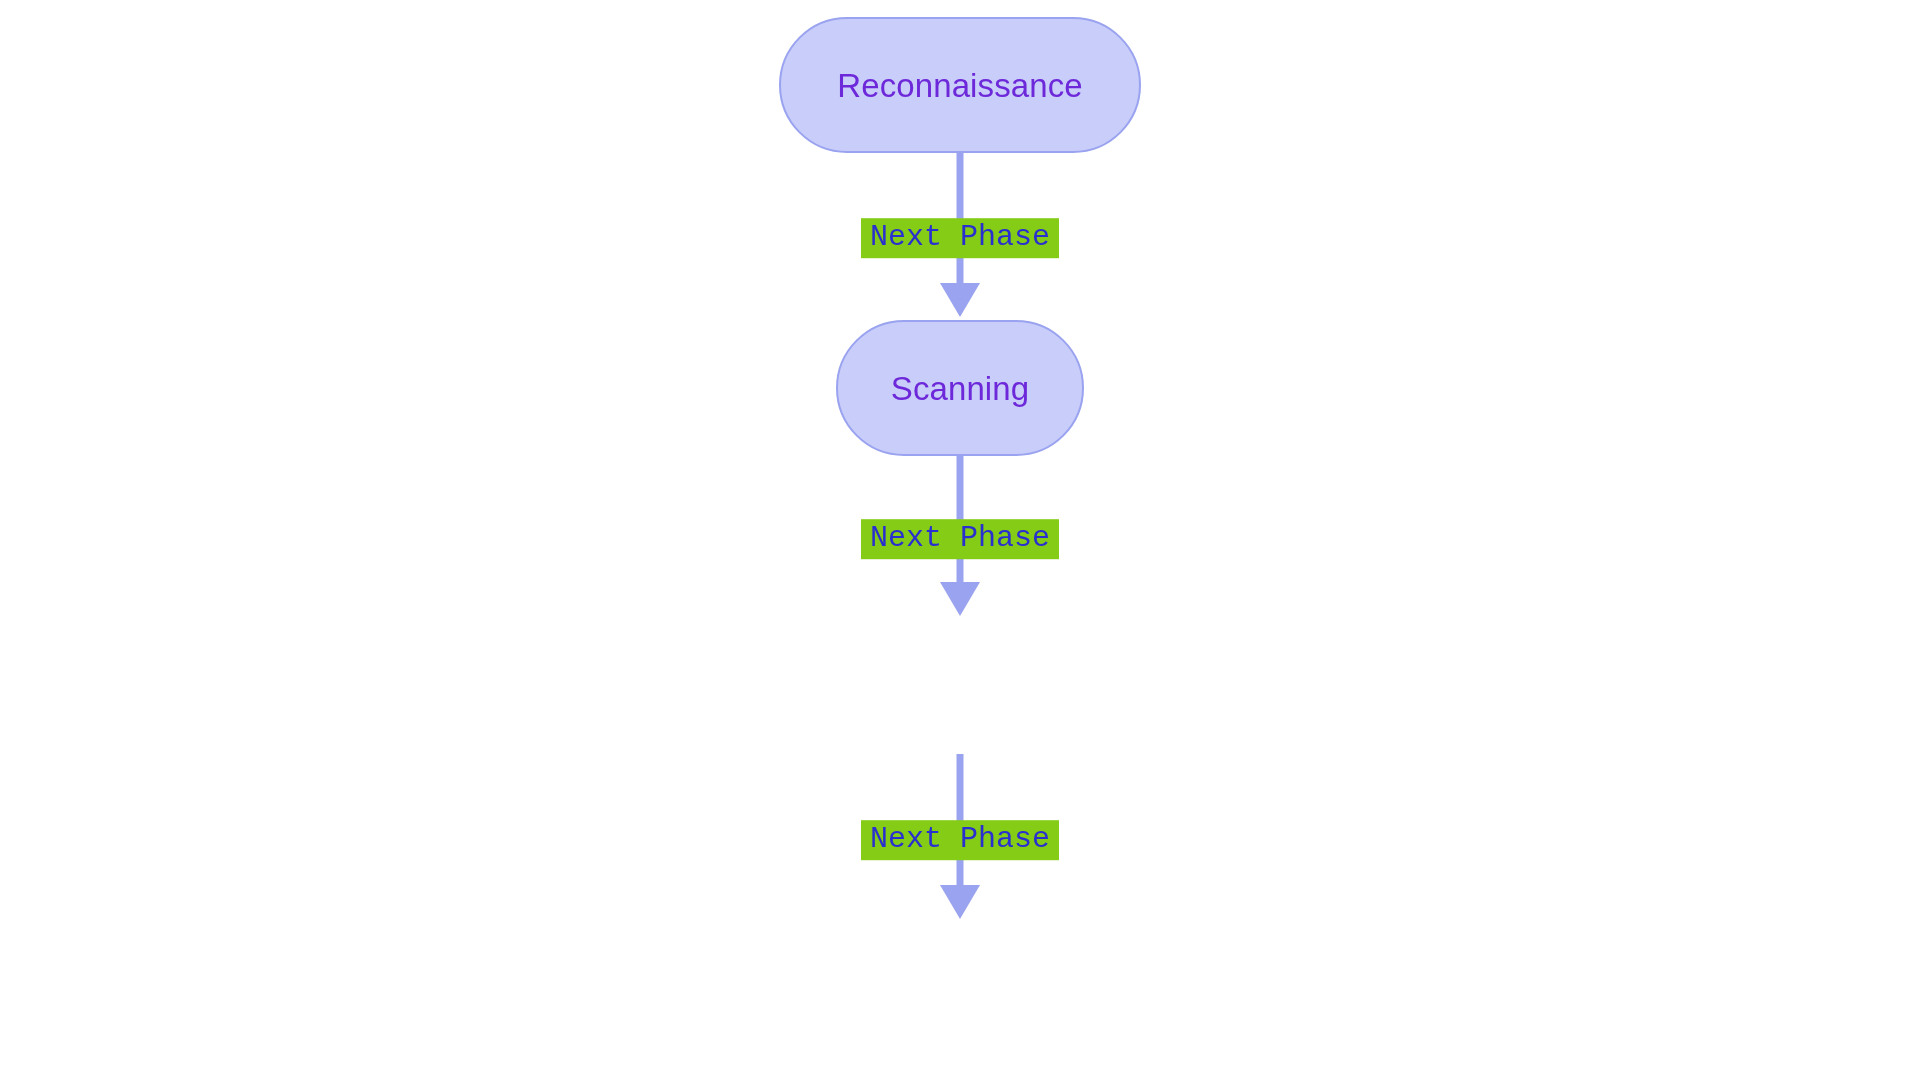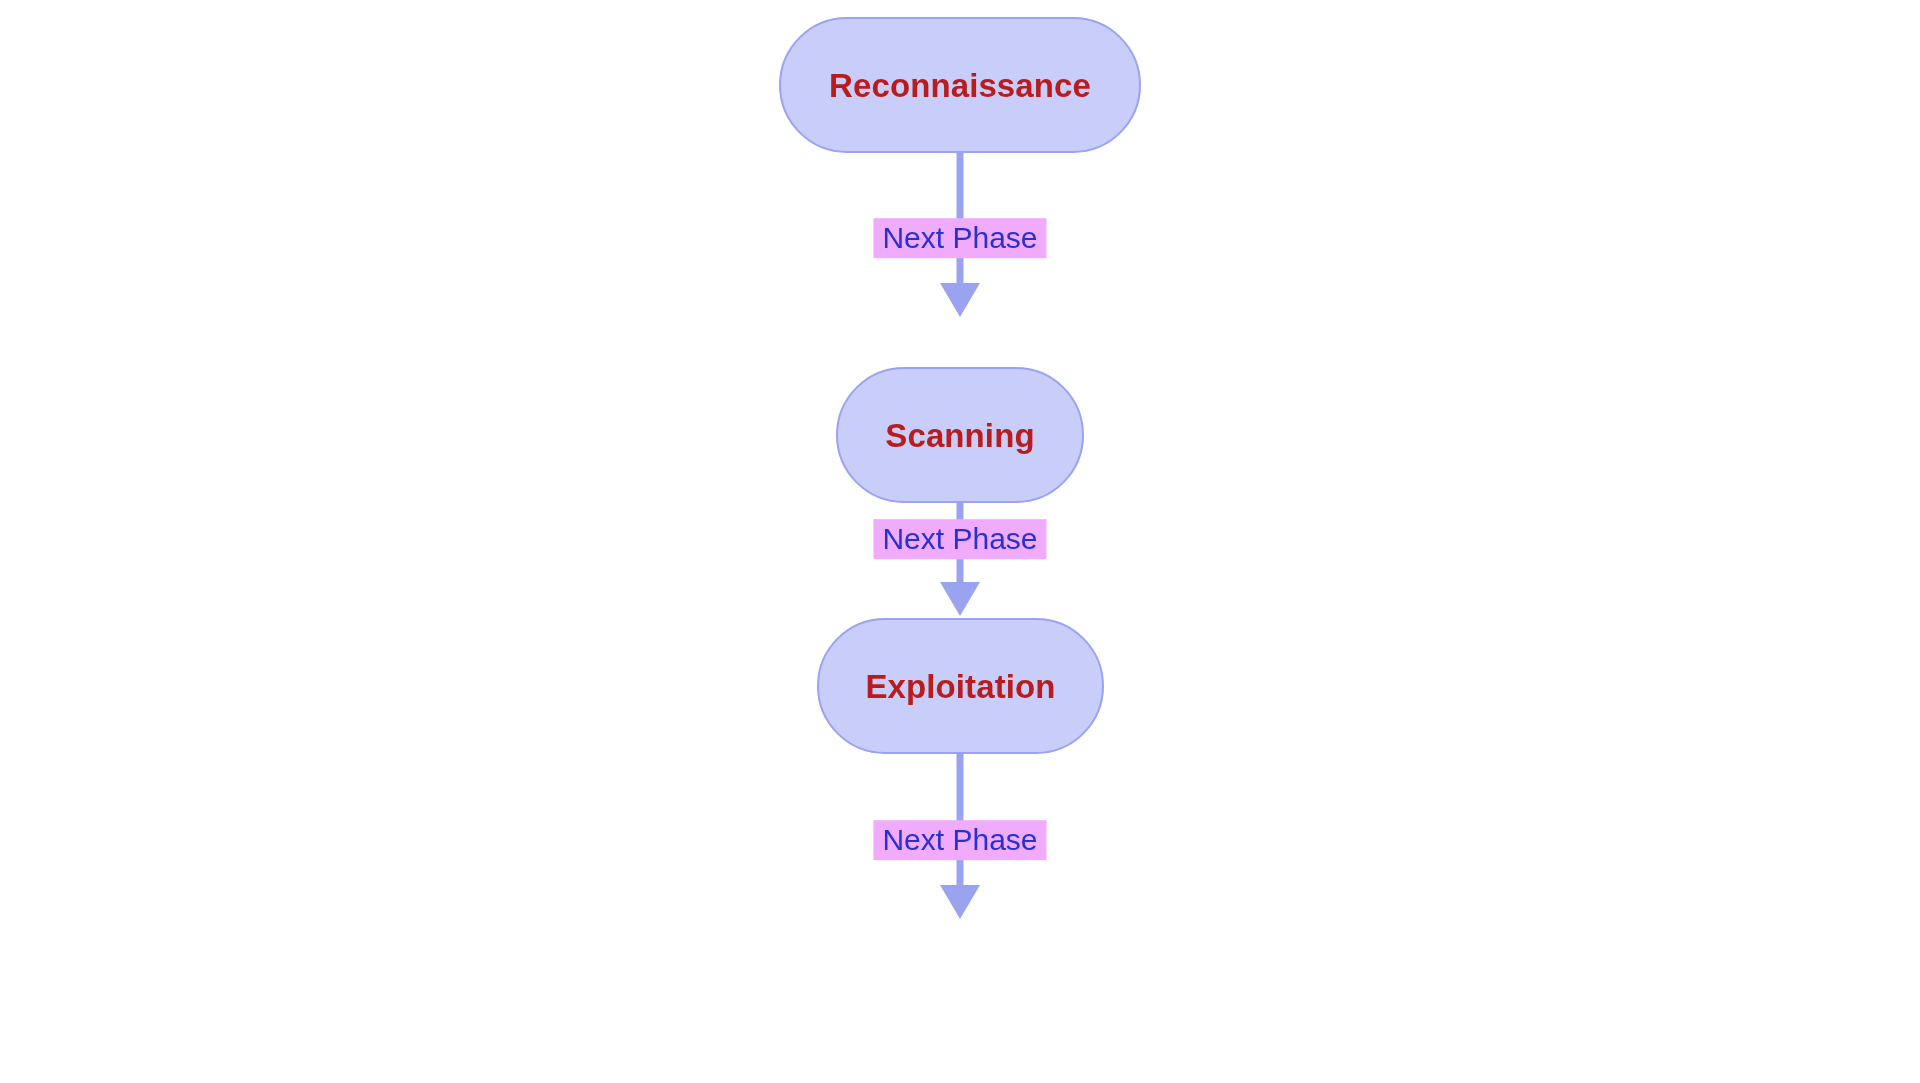--- a/index.html
+++ b/index.html
@@ -28,35 +28,35 @@
     box-sizing: border-box;
     display: flex;
     align-items: center;
     justify-content: center;
     background: #C9CDFA;
     border: 2px solid #9AA3EF;
     border-radius: 999px;
     z-index: 3;
   }
   .flow-node-label {
-    color: #b91c1c;
+    color: #6d28d9;
     font-size: 33px;
-    font-weight: 700;
+    font-weight: 400;
     line-height: 1;
     letter-spacing: 0.1px;
     white-space: nowrap;
     user-select: none;
   }
 
   
   #node-reconnaissance {
     left: 779px;  top: 17px;   width: 362px; height: 136px;
   }
   #node-scanning {
-    left: 836px;  top: 320px;  width: 248px; height: 136px; margin-top: 47px;
+    left: 836px;  top: 320px;  width: 248px; height: 136px;
   }
   #node-exploitation {
     left: 817px;  top: 618px;  width: 287px; height: 136px;
   }
   #node-reporting {
     left: 832px;  top: 921px;  width: 256px; height: 141px;
   }
 
   
   .flow-edge {
@@ -77,27 +77,28 @@
   .edge-arrowhead {
     fill: #9AA3EF;
     stroke: none;
   }
 
   
   .edge-label {
     position: absolute;
     z-index: 2;
     transform: translate(-50%, -50%);
-    background: #f0abfc;
+    background: #84cc16;
     padding: 3px 9px;
     color: #2A2FD0;
     font-size: 30px;
     line-height: 1.12;
     white-space: nowrap;
     user-select: none;
+    font-family: Liberation Mono, monospace;
   }
   #edge-label-1 { left: 960px; top: 238px; }
   #edge-label-2 { left: 960px; top: 539px; }
   #edge-label-3 { left: 960px; top: 840px; }
 </style>
 </head>
 <body>
 
 <div id="flowchart-canvas">
 
@@ -123,18 +124,15 @@
   <div class="edge-label" id="edge-label-3">Next Phase</div>
 
   <div class="flow-node" id="node-reconnaissance">
     <span class="flow-node-label">Reconnaissance</span>
   </div>
 
   <div class="flow-node" id="node-scanning">
     <span class="flow-node-label">Scanning</span>
   </div>
 
-  <div class="flow-node" id="node-exploitation">
-    <span class="flow-node-label">Exploitation</span>
-  </div>
 
 
 </div>
 
 </body></html>

